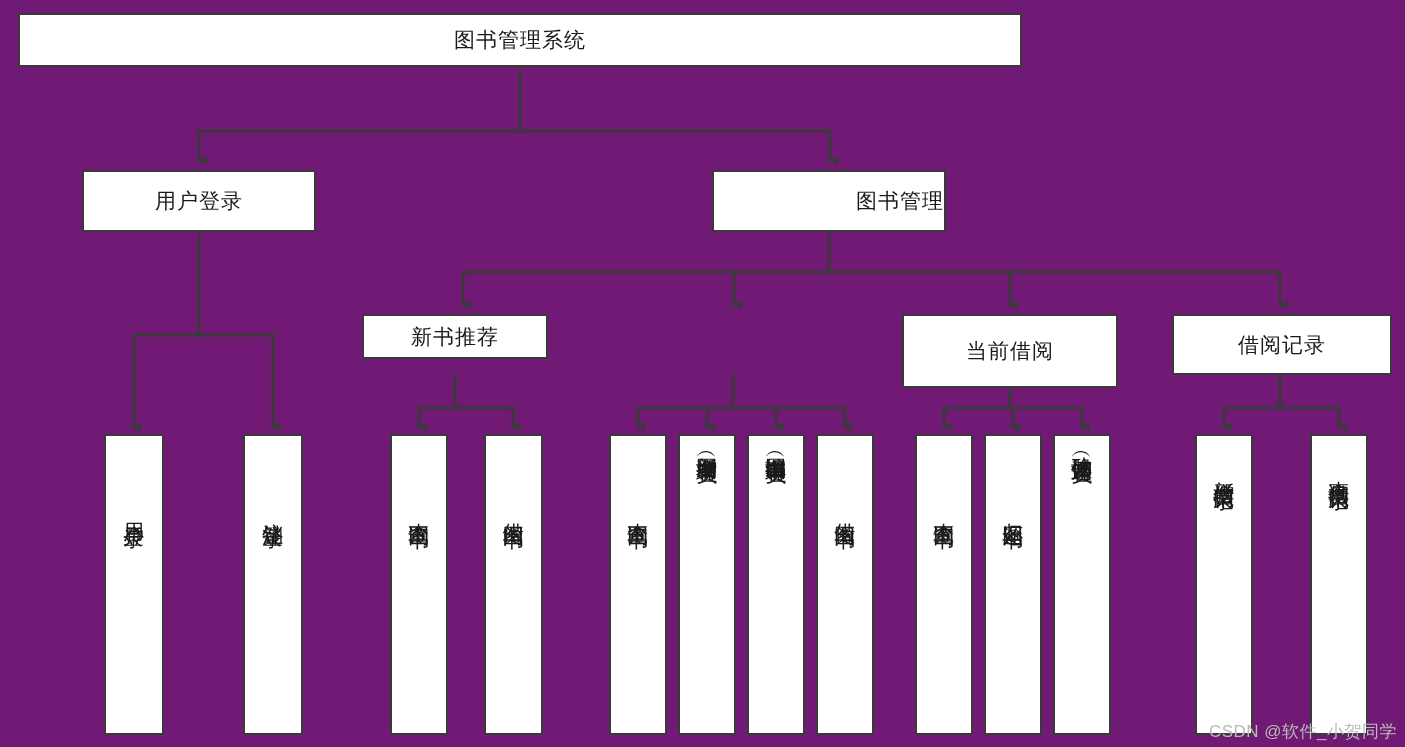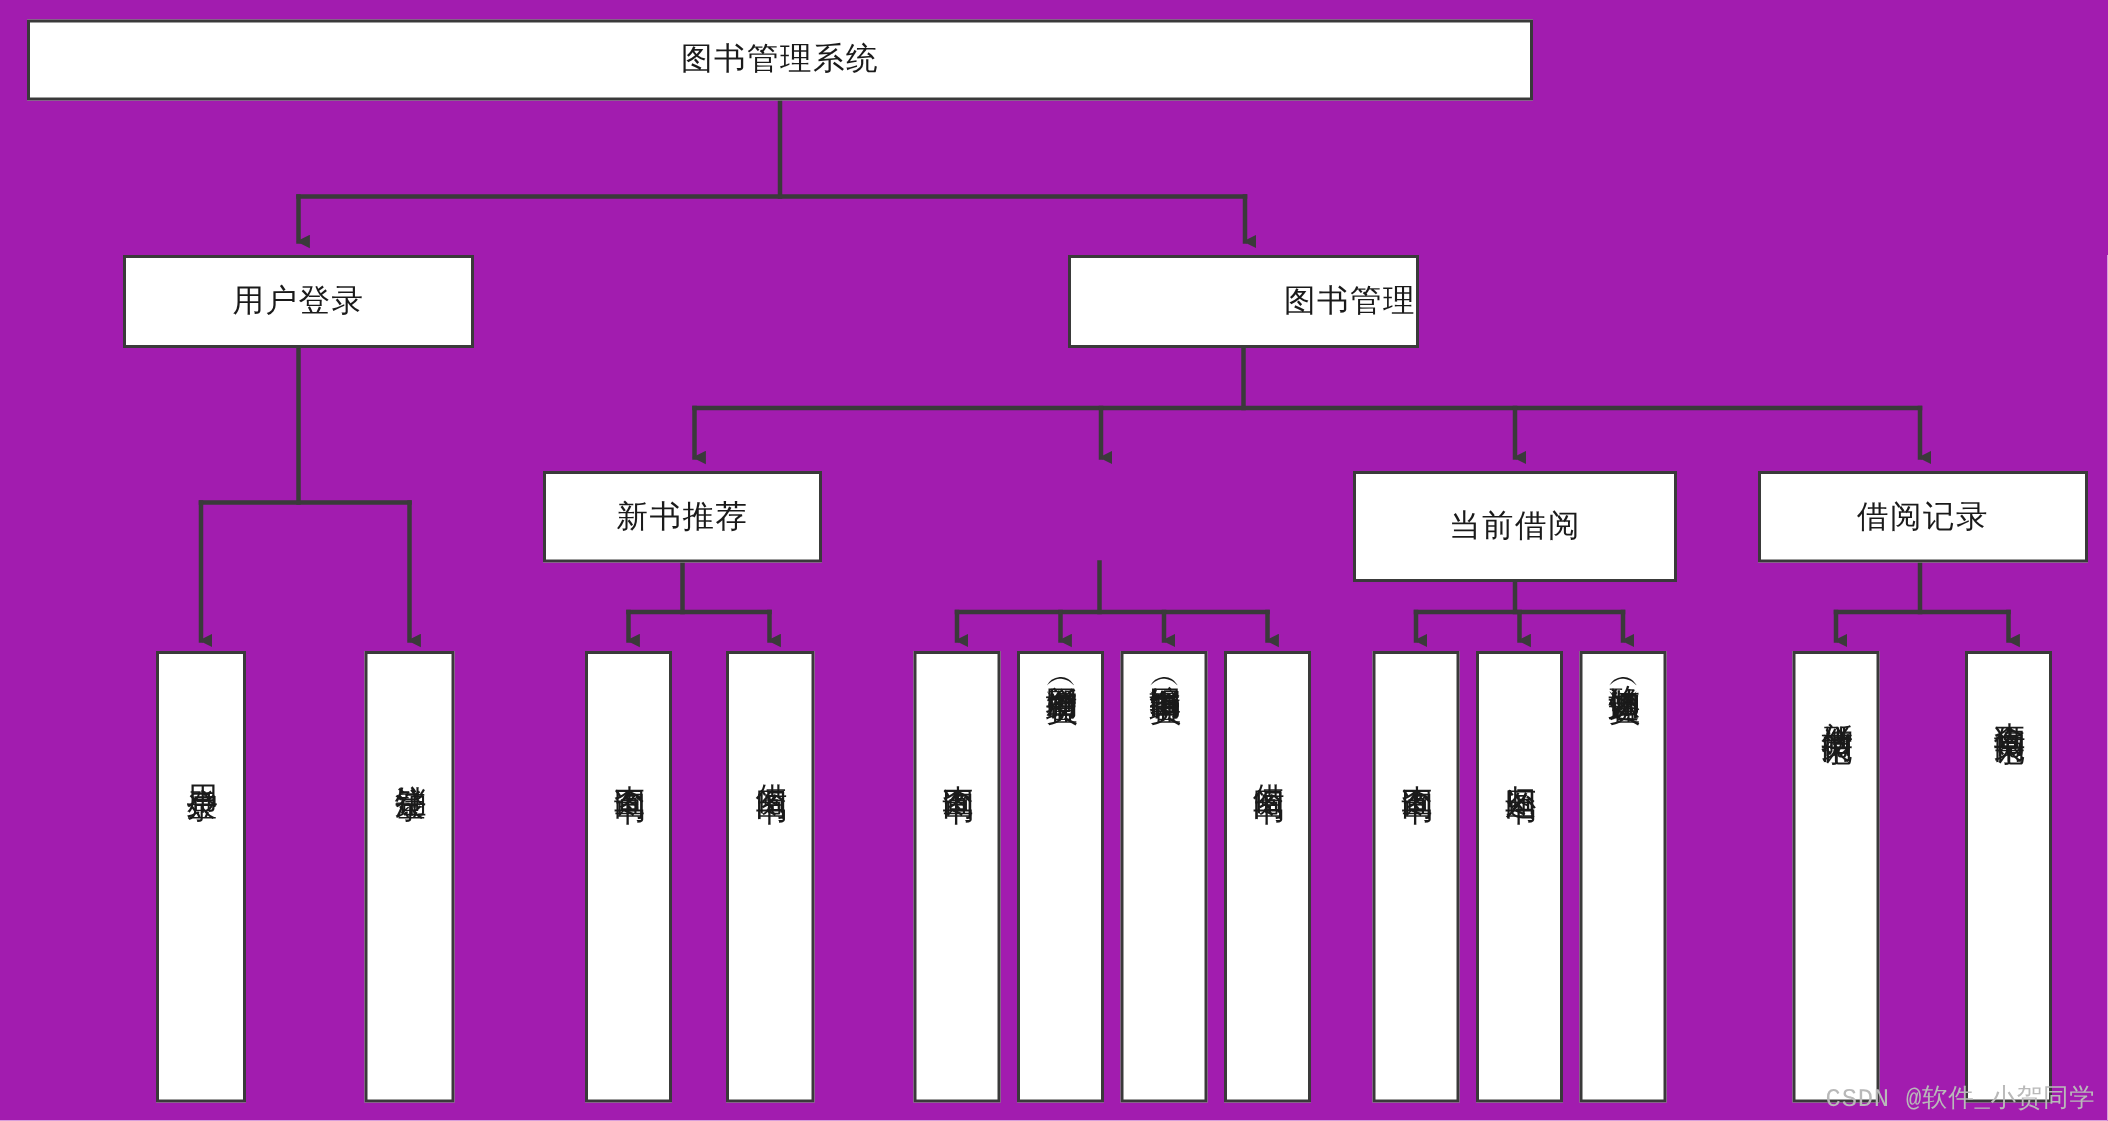--- a/index.html
+++ b/index.html
@@ -7,21 +7,21 @@
     padding: 0;
     background: #ffffff;
   }
   body {
     font-family: "Liberation Sans", "DejaVu Sans", sans-serif;
   }
   #canvas {
     position: relative;
     width: 1405px;
     height: 747px;
-    background: #a21caf;
+    background: #701a75;
     overflow: hidden;
   }
   #edges {
     position: absolute;
     left: 0;
     top: 0;
     width: 1405px;
     height: 747px;
     pointer-events: none;
   }
@@ -61,21 +61,21 @@
     letter-spacing: 1px;
   }
   #watermark {
     position: absolute;
     right: 8px;
     bottom: 4px;
     font-size: 17px;
     color: #b9b9b9;
     letter-spacing: 0.5px;
     white-space: nowrap;
-    font-family: Liberation Mono, monospace;
+    font-family: Liberation Sans, sans-serif;
     margin-top: 31px;
   }
 </style>
 </head>
 <body>
 
 <div id="canvas">
 
   <svg id="edges" viewBox="0 0 1405 747" xmlns="http://www.w3.org/2000/svg">
     <defs>
@@ -132,21 +132,21 @@
   </div>
 
   <div class="node horiz" style="left:82px; top:170px; width:234px; height:62px;">
     <span>用户登录</span>
   </div>
 
   <div class="node horiz" style="left:712px; top:170px; width:234px; height:62px;justify-content:flex-end;">
     <span>图书管理</span>
   </div>
 
-  <div class="node horiz" style="left:362px; top:314px; width:186px; height:61px;">
+  <div class="node horiz" style="left:362px; top:314px; width:186px; height:45px;">
     <span>新书推荐</span>
   </div>
 
 
   <div class="node horiz" style="left:902px; top:314px; width:216px; height:74px;">
     <span>当前借阅</span>
   </div>
 
   <div class="node horiz" style="left:1172px; top:314px; width:220px; height:61px;">
     <span>借阅记录</span>

